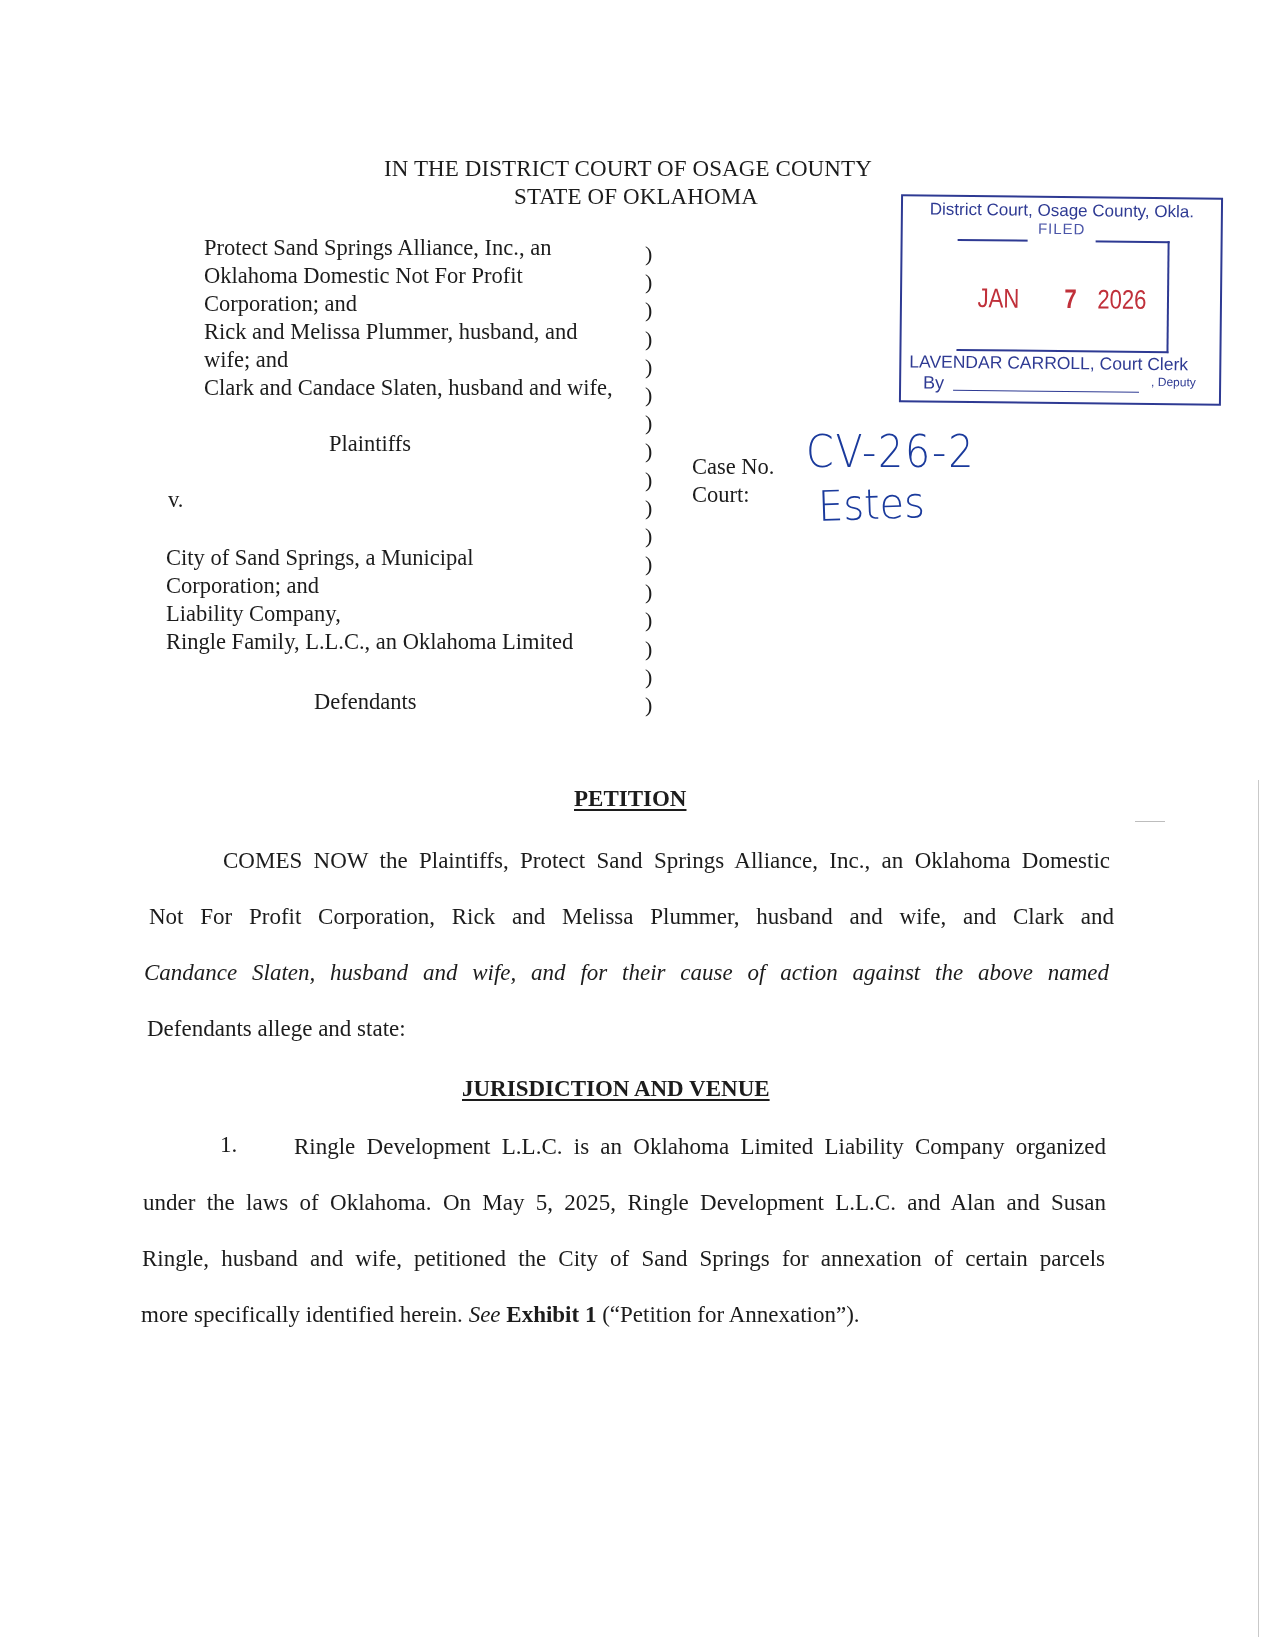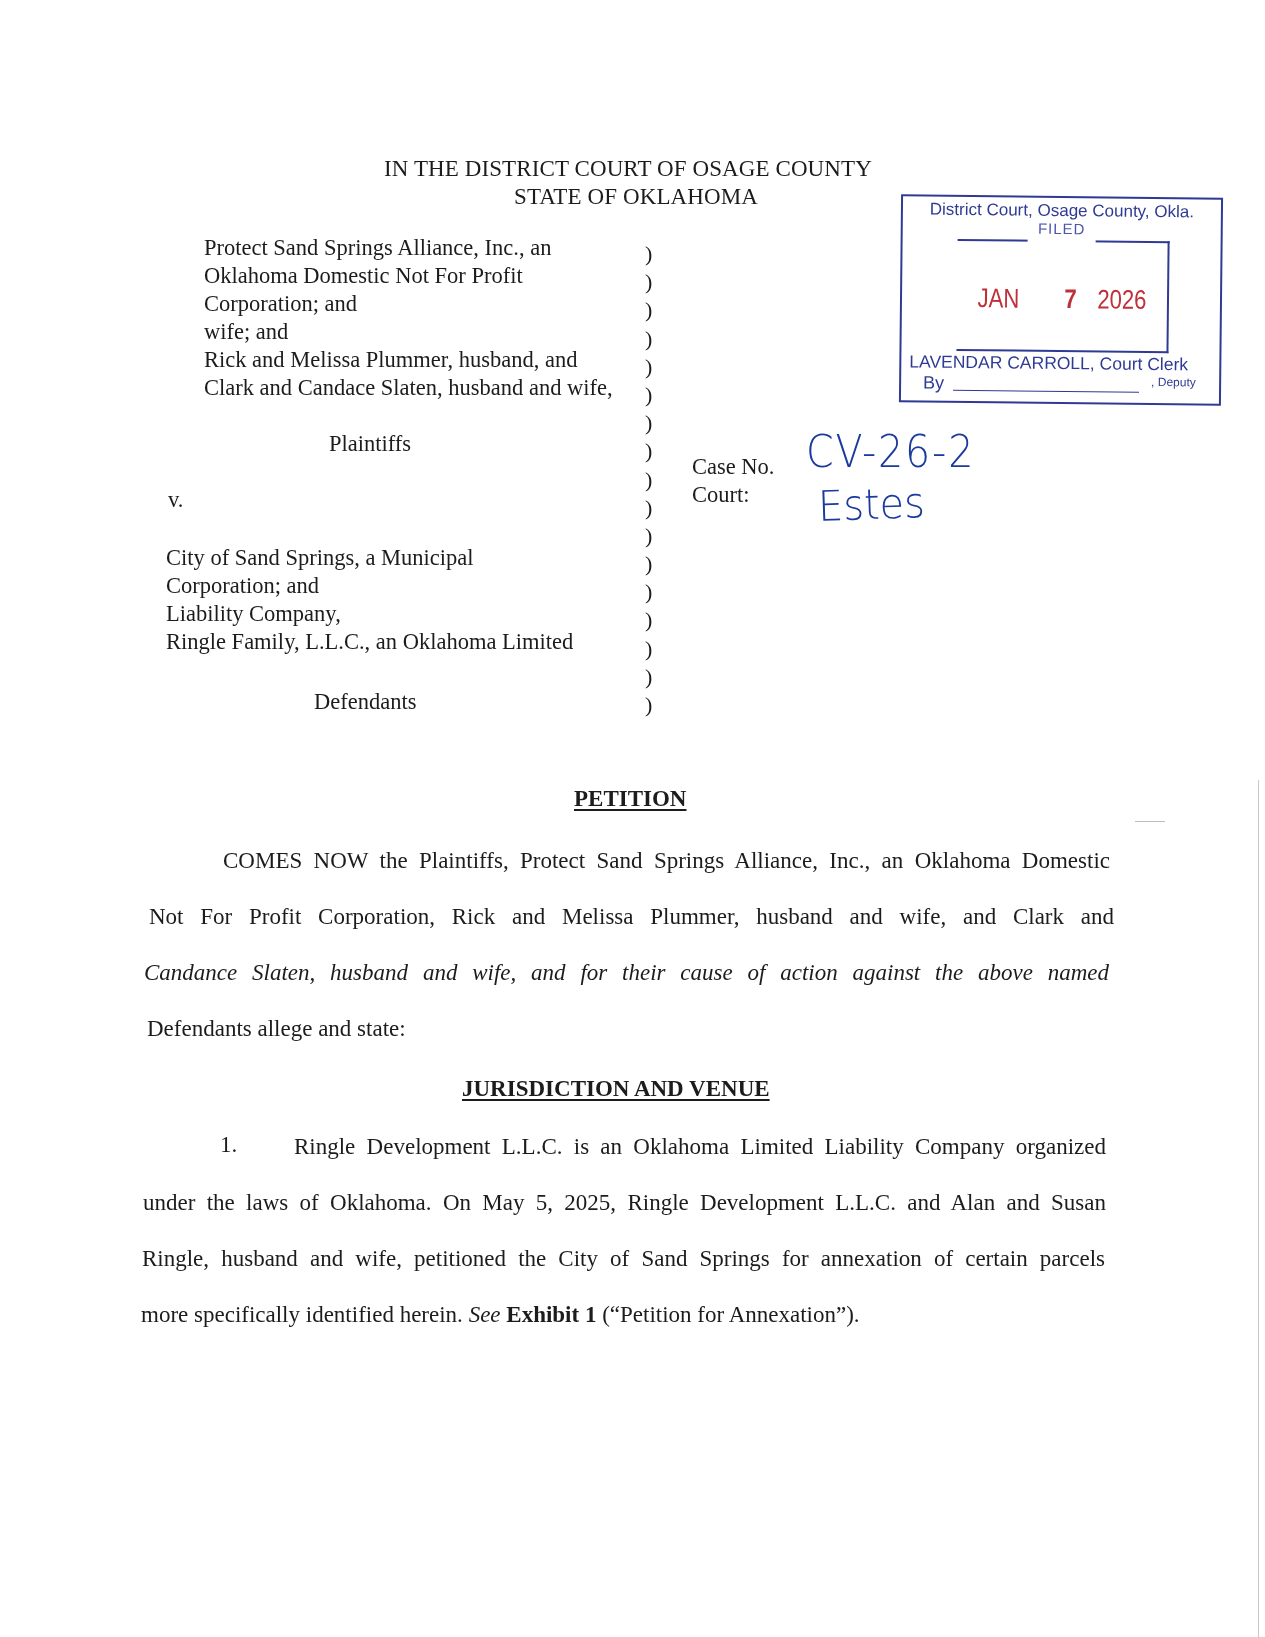--- a/index.html
+++ b/index.html
@@ -41,22 +41,22 @@
 </head>
 <body>
 
 <div class="abs court-line" style="left:384px; top:156px;">IN THE DISTRICT COURT OF OSAGE COUNTY</div>
 <div class="abs court-line" style="left:514px; top:184px;">STATE OF OKLAHOMA</div>
 
 <div class="abs caption" style="left:160px; top:234px;margin-left:44px;">
   <div>Protect Sand Springs Alliance, Inc., an</div>
   <div>Oklahoma Domestic Not For Profit</div>
   <div>Corporation; and</div>
+  <div>Rick and Melissa Plummer, husband, and</div>
   <div>wife; and</div>
-  <div>Rick and Melissa Plummer, husband, and</div>
   <div>Clark and Candace Slaten, husband and wife,</div>
 </div>
 <div class="abs caption" style="left:318px; top:430px;margin-left:11px;">Plaintiffs</div>
 <div class="abs caption" style="left:168px; top:486px;">v.</div>
 
 <div class="abs caption" style="left:166px; top:544px;">
   <div>City of Sand Springs, a Municipal</div>
   <div>Corporation; and</div>
   <div>Liability Company,</div>
   <div>Ringle Family, L.L.C., an Oklahoma Limited</div>

